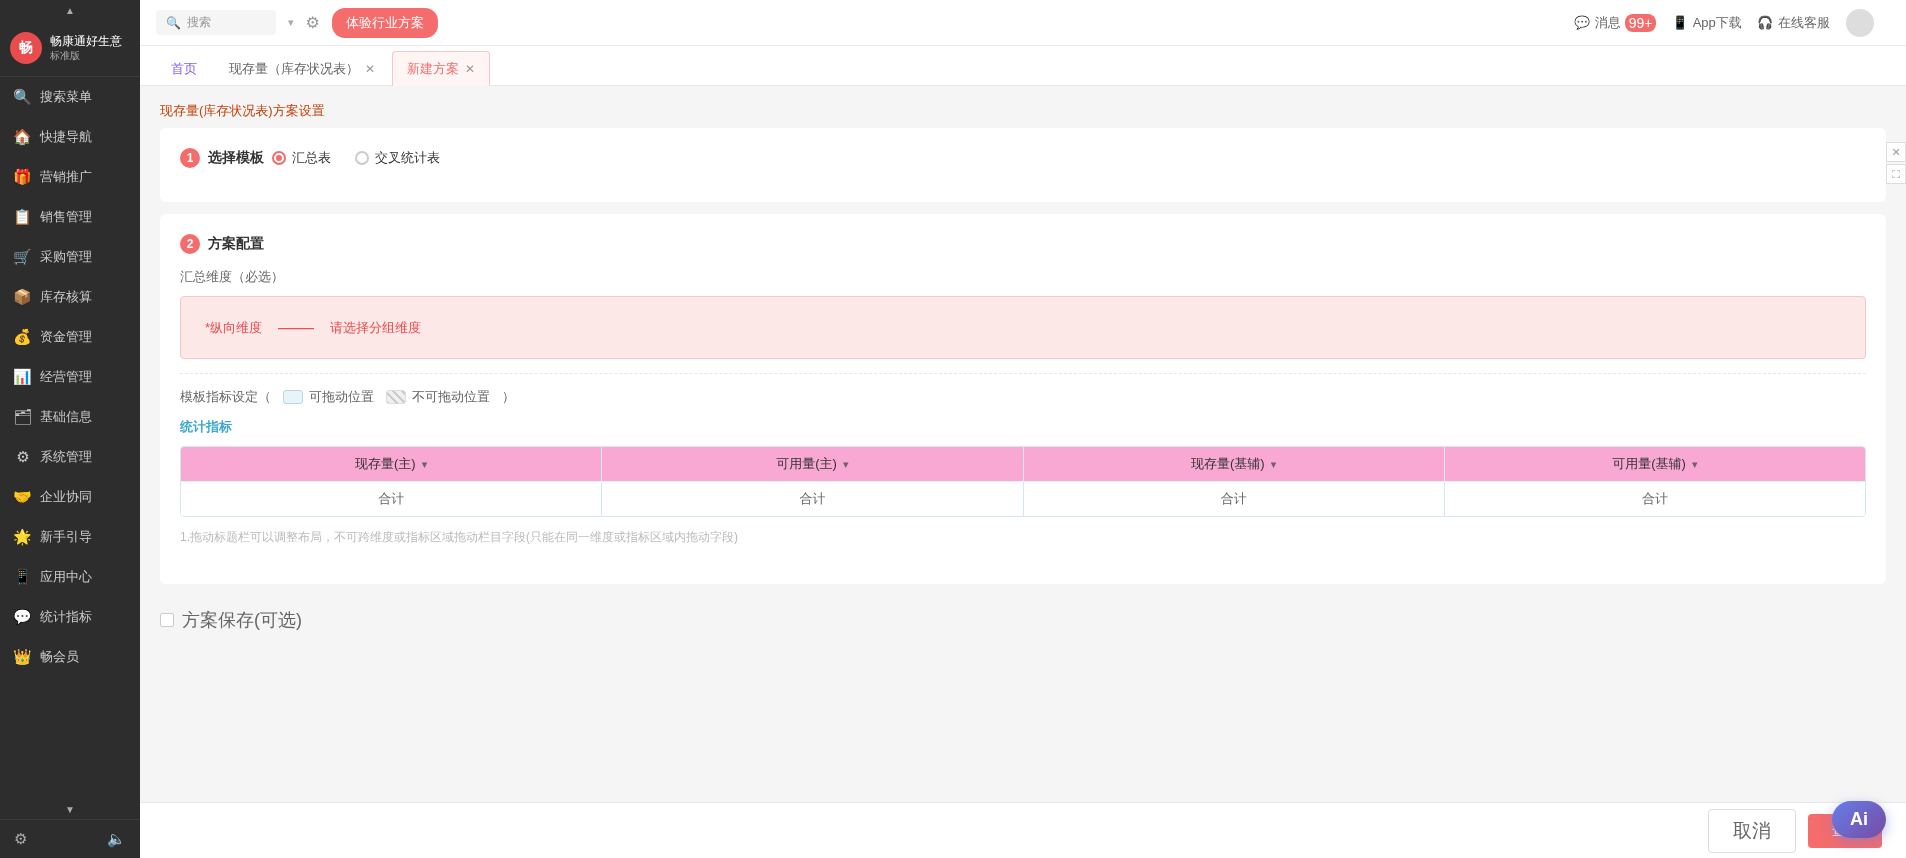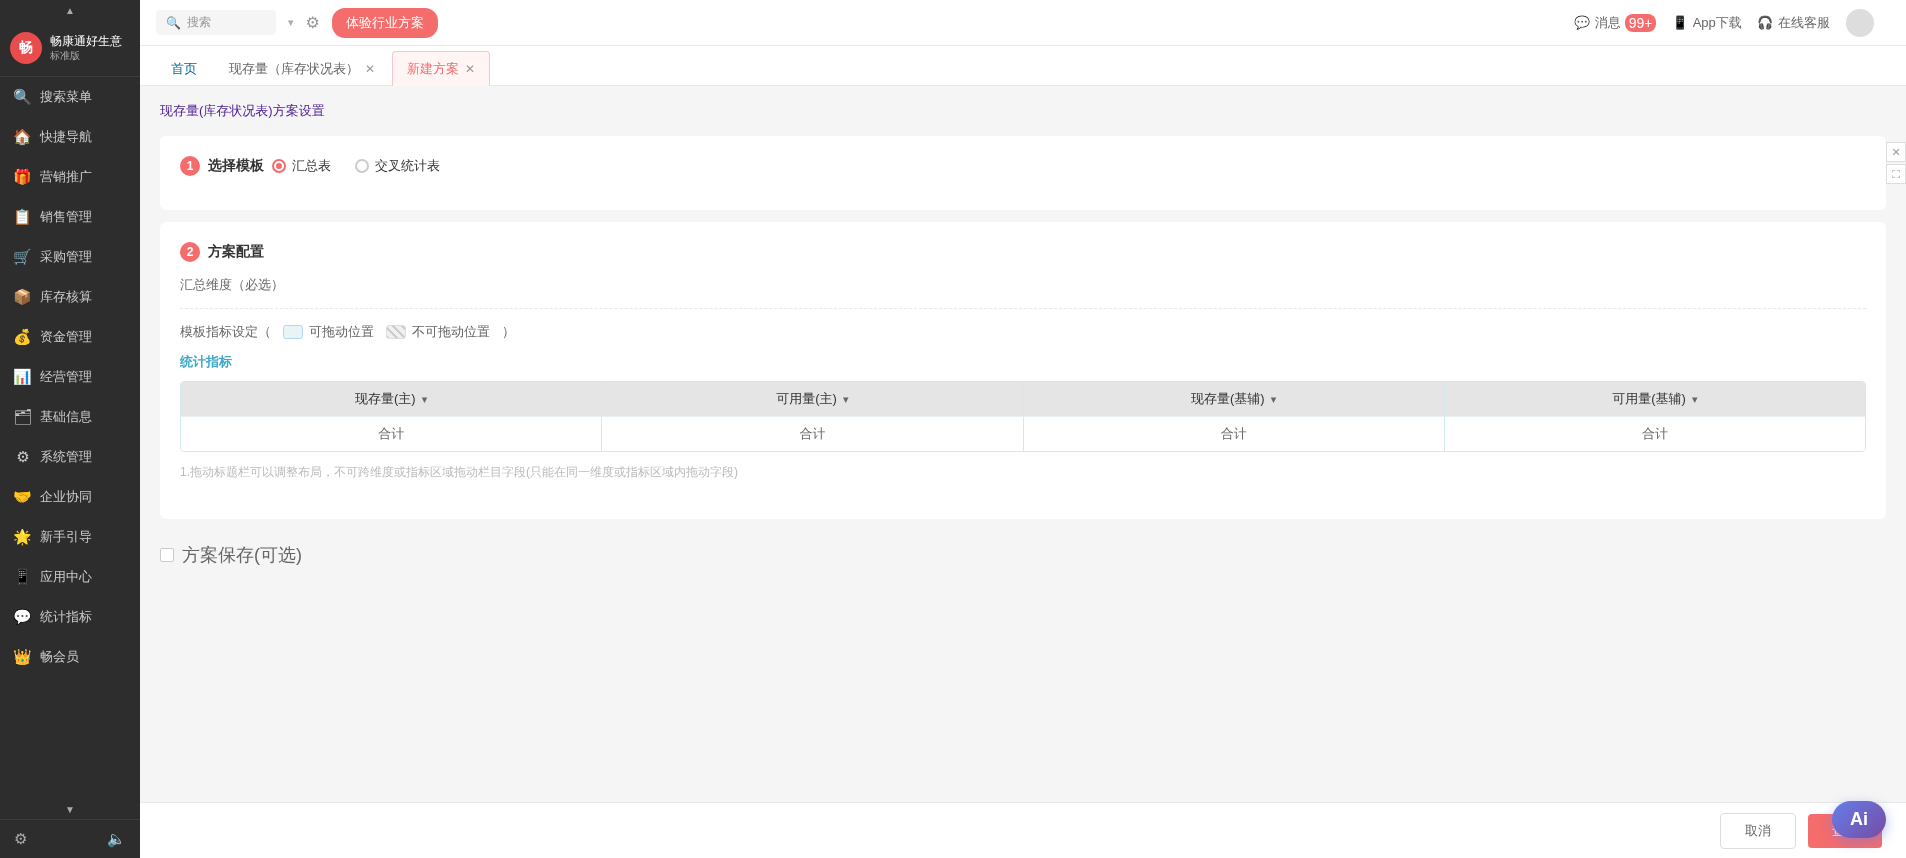--- a/index.html
+++ b/index.html
@@ -91,26 +91,26 @@
       padding: 8px 14px; font-size: 13px; cursor: pointer;
       border-radius: 4px 4px 0 0; color: #666;
       background: transparent; border: 1px solid transparent;
       border-bottom: none; position: relative; top: 1px;
     }
     .tab.active {
       background: #fff5f5; color: #f56c6c;
       border-color: #f5c6cb; border-bottom-color: #fff5f5;
     }
     .tab-close { font-size: 12px; color: #999; line-height: 1; }
-    .tab-home { color: #0369a1; }
+    .tab-home { color: #8b5cf6; }
 
     
     .content { flex: 1; overflow-y: auto; padding: 16px 20px; background: #f5f5f5; position: relative; }
 
-    .page-title { font-size: 13px; color: #4c1d95; margin-bottom: 16px; }
+    .page-title { font-size: 13px; color: #c2410c; margin-bottom: 8px; }
 
     .card {
       background: #fff; border-radius: 6px; padding: 20px;
       margin-bottom: 12px;
     }
 
     
     .step-header { display: flex; align-items: center; gap: 8px; margin-bottom: 14px; }
     .step-badge {
       width: 20px; height: 20px; background: #f56c6c; color: #fff;
@@ -155,21 +155,21 @@
       content: ''; position: absolute; top: 0; left: 0; right: 0; bottom: 0;
       background: repeating-linear-gradient(45deg, #ccc 0, #ccc 2px, transparent 2px, transparent 6px);
       border-radius: 2px;
     }
 
     
     .section-title { color: #40a9c8; font-size: 13px; font-weight: bold; margin-bottom: 10px; }
 
     
     .stat-table { border: 1px solid #d4e8f0; border-radius: 4px; overflow: hidden; }
-    .stat-table-header { display: flex; background: #e5e5e5; }
+    .stat-table-header { display: flex; background: #f9a8d4; }
     .stat-table-cell {
       flex: 1; padding: 8px 12px; display: flex; align-items: center; justify-content: center;
       gap: 6px; font-size: 13px; color: #333; border-right: 1px solid #d4e8f0;
     }
     .stat-table-cell:last-child { border-right: none; }
     .stat-table-body { display: flex; background: #fff; }
     .stat-table-body .stat-table-cell { border-top: 1px solid #e8f0f4; color: #666; }
     .chevron-down { font-size: 11px; color: #666; }
 
     
@@ -187,21 +187,21 @@
     }
 
     
     .footer {
       height: 56px; background: #fff; border-top: 1px solid #e8e8e8;
       display: flex; align-items: center; justify-content: flex-end;
       padding: 0 24px; gap: 12px; flex-shrink: 0;
     }
     .btn-cancel {
       background: #fff; border: 1px solid #ddd; color: #666;
-      border-radius: 4px; padding: 8px 24px; font-size: 13px;
+      border-radius: 4px; padding: 8px 24px; font-size: 19px;
       cursor: pointer; font-family: inherit;
     }
     .btn-query {
       background: #f56c6c; color: #fff; border: none;
       border-radius: 4px; padding: 8px 24px; font-size: 13px;
       cursor: pointer; font-family: inherit;
     }
     .collapse-btn {
       width: 20px; height: 20px; background: #fff;
       border: 1px solid #ddd; display: flex; align-items: center;
@@ -371,20 +371,25 @@
       </div>
     </div>
 
     <div class="card">
       <div class="step-header">
         <div class="step-badge">2</div>
         <span class="step-title">方案配置</span>
       </div>
 
       <div class="section-label">汇总维度（必选）</div>
+      <div class="dimension-area">
+        <span class="dimension-required">*纵向维度</span>
+        <span class="dimension-separator">——</span>
+        <span class="dimension-placeholder">请选择分组维度</span>
+      </div>
 
       <hr class="divider-dashed">
 
       <div class="indicator-settings">
         <span>模板指标设定（</span>
         <div class="legend-item">
           <div class="legend-box draggable"></div>
           <span>可拖动位置</span>
         </div>
         <div class="legend-item">

